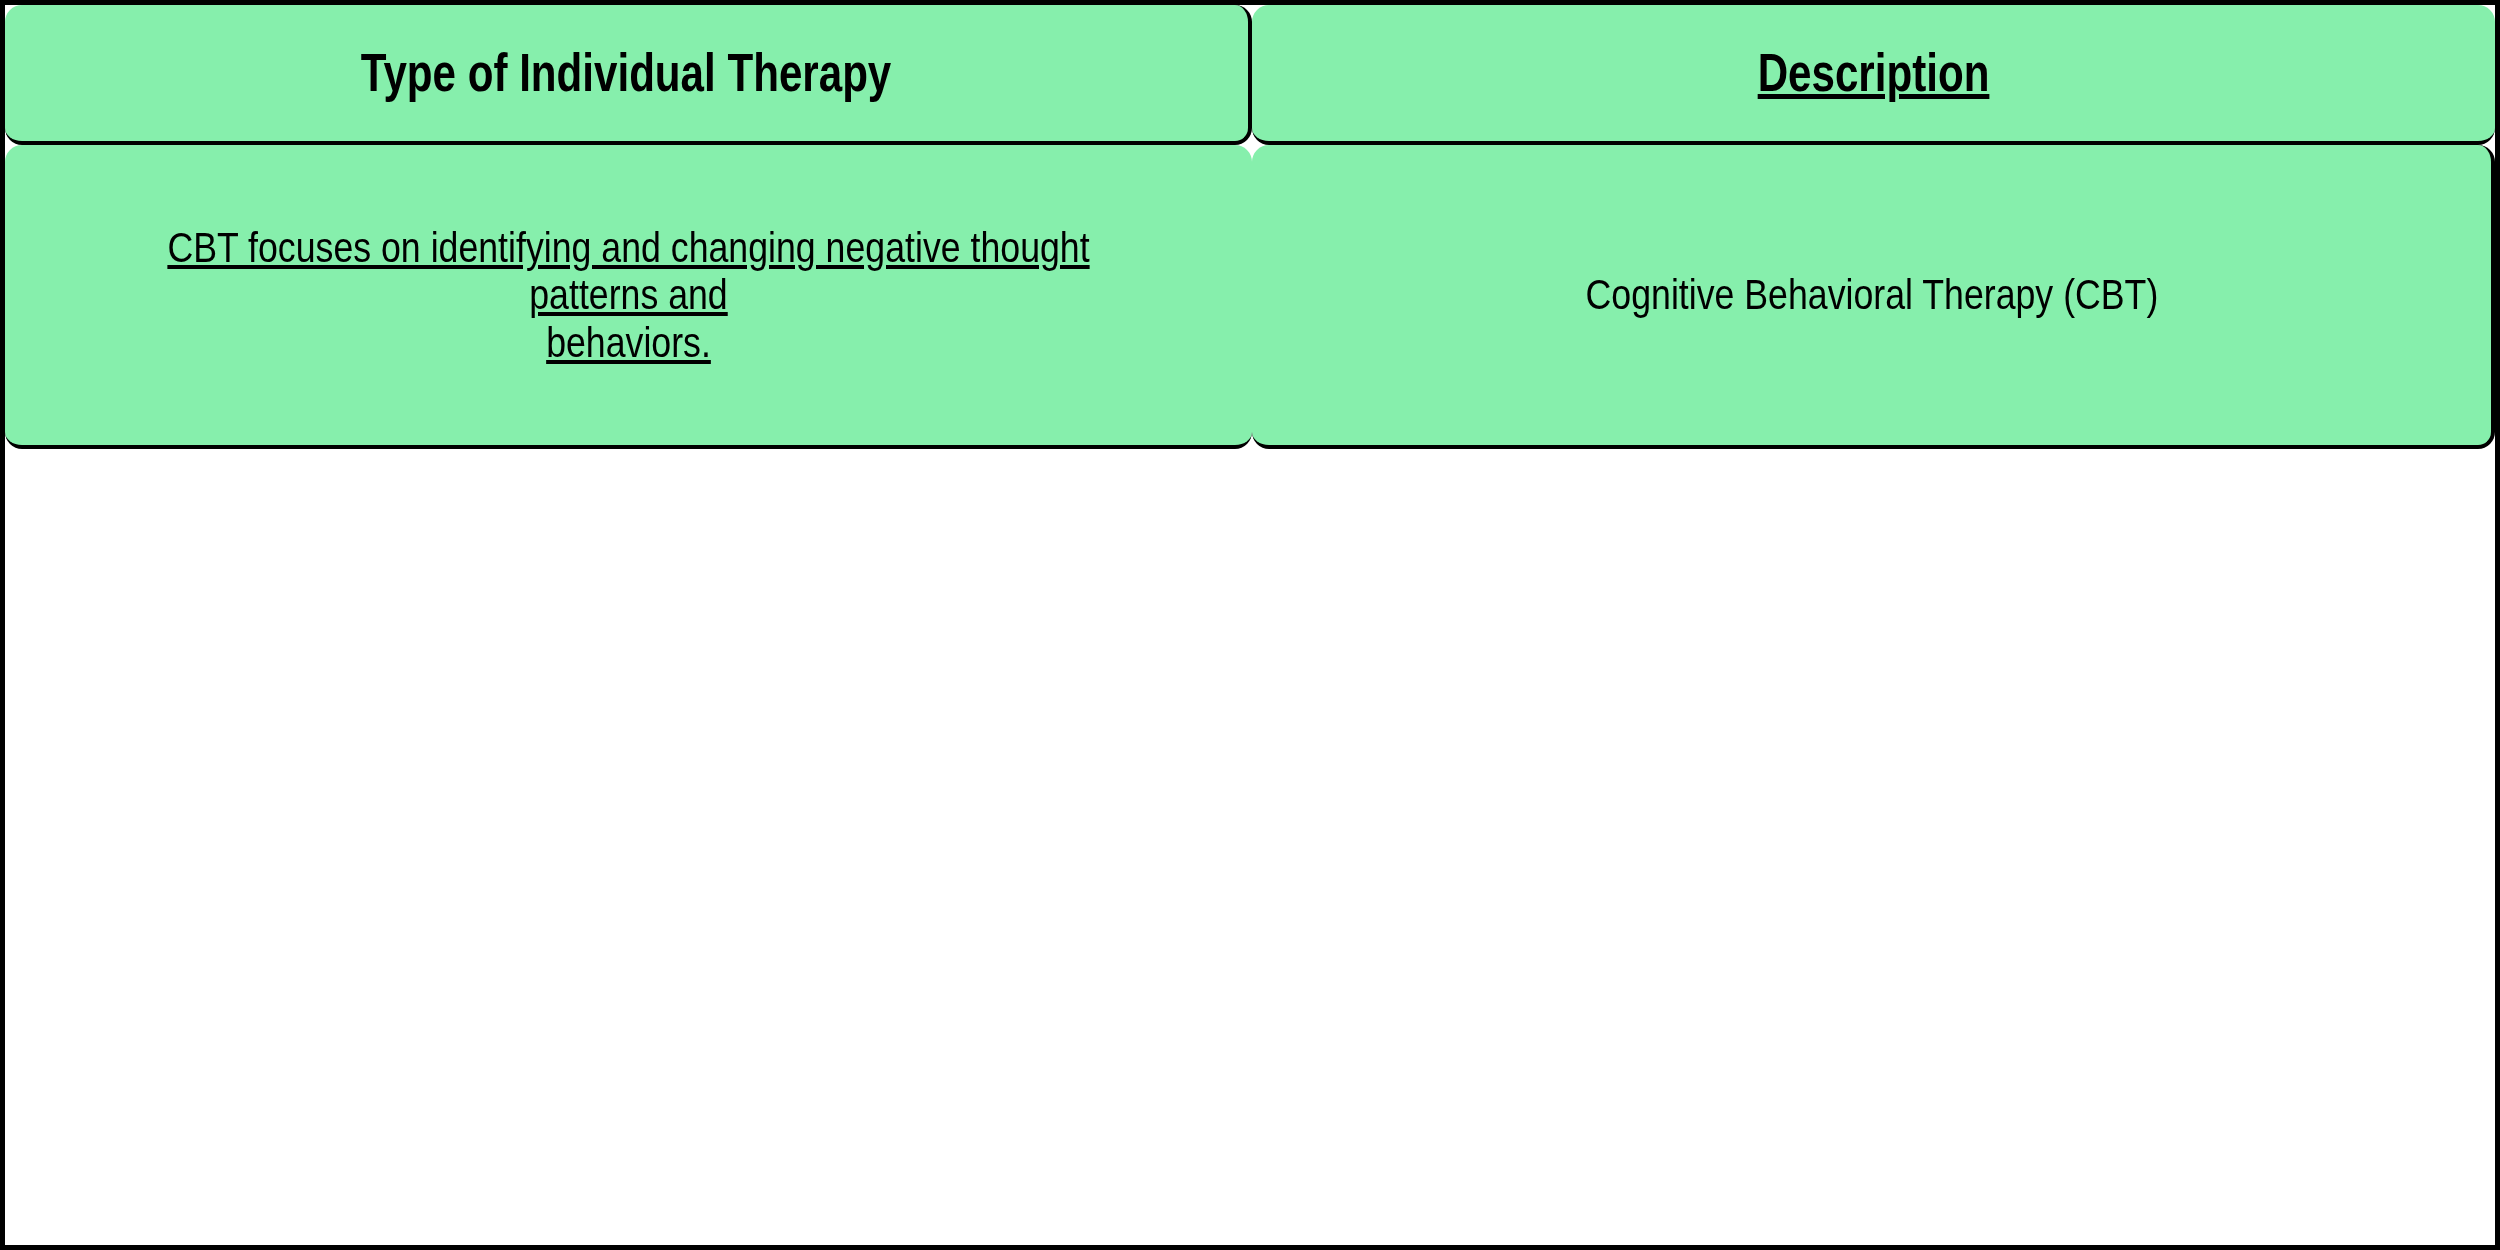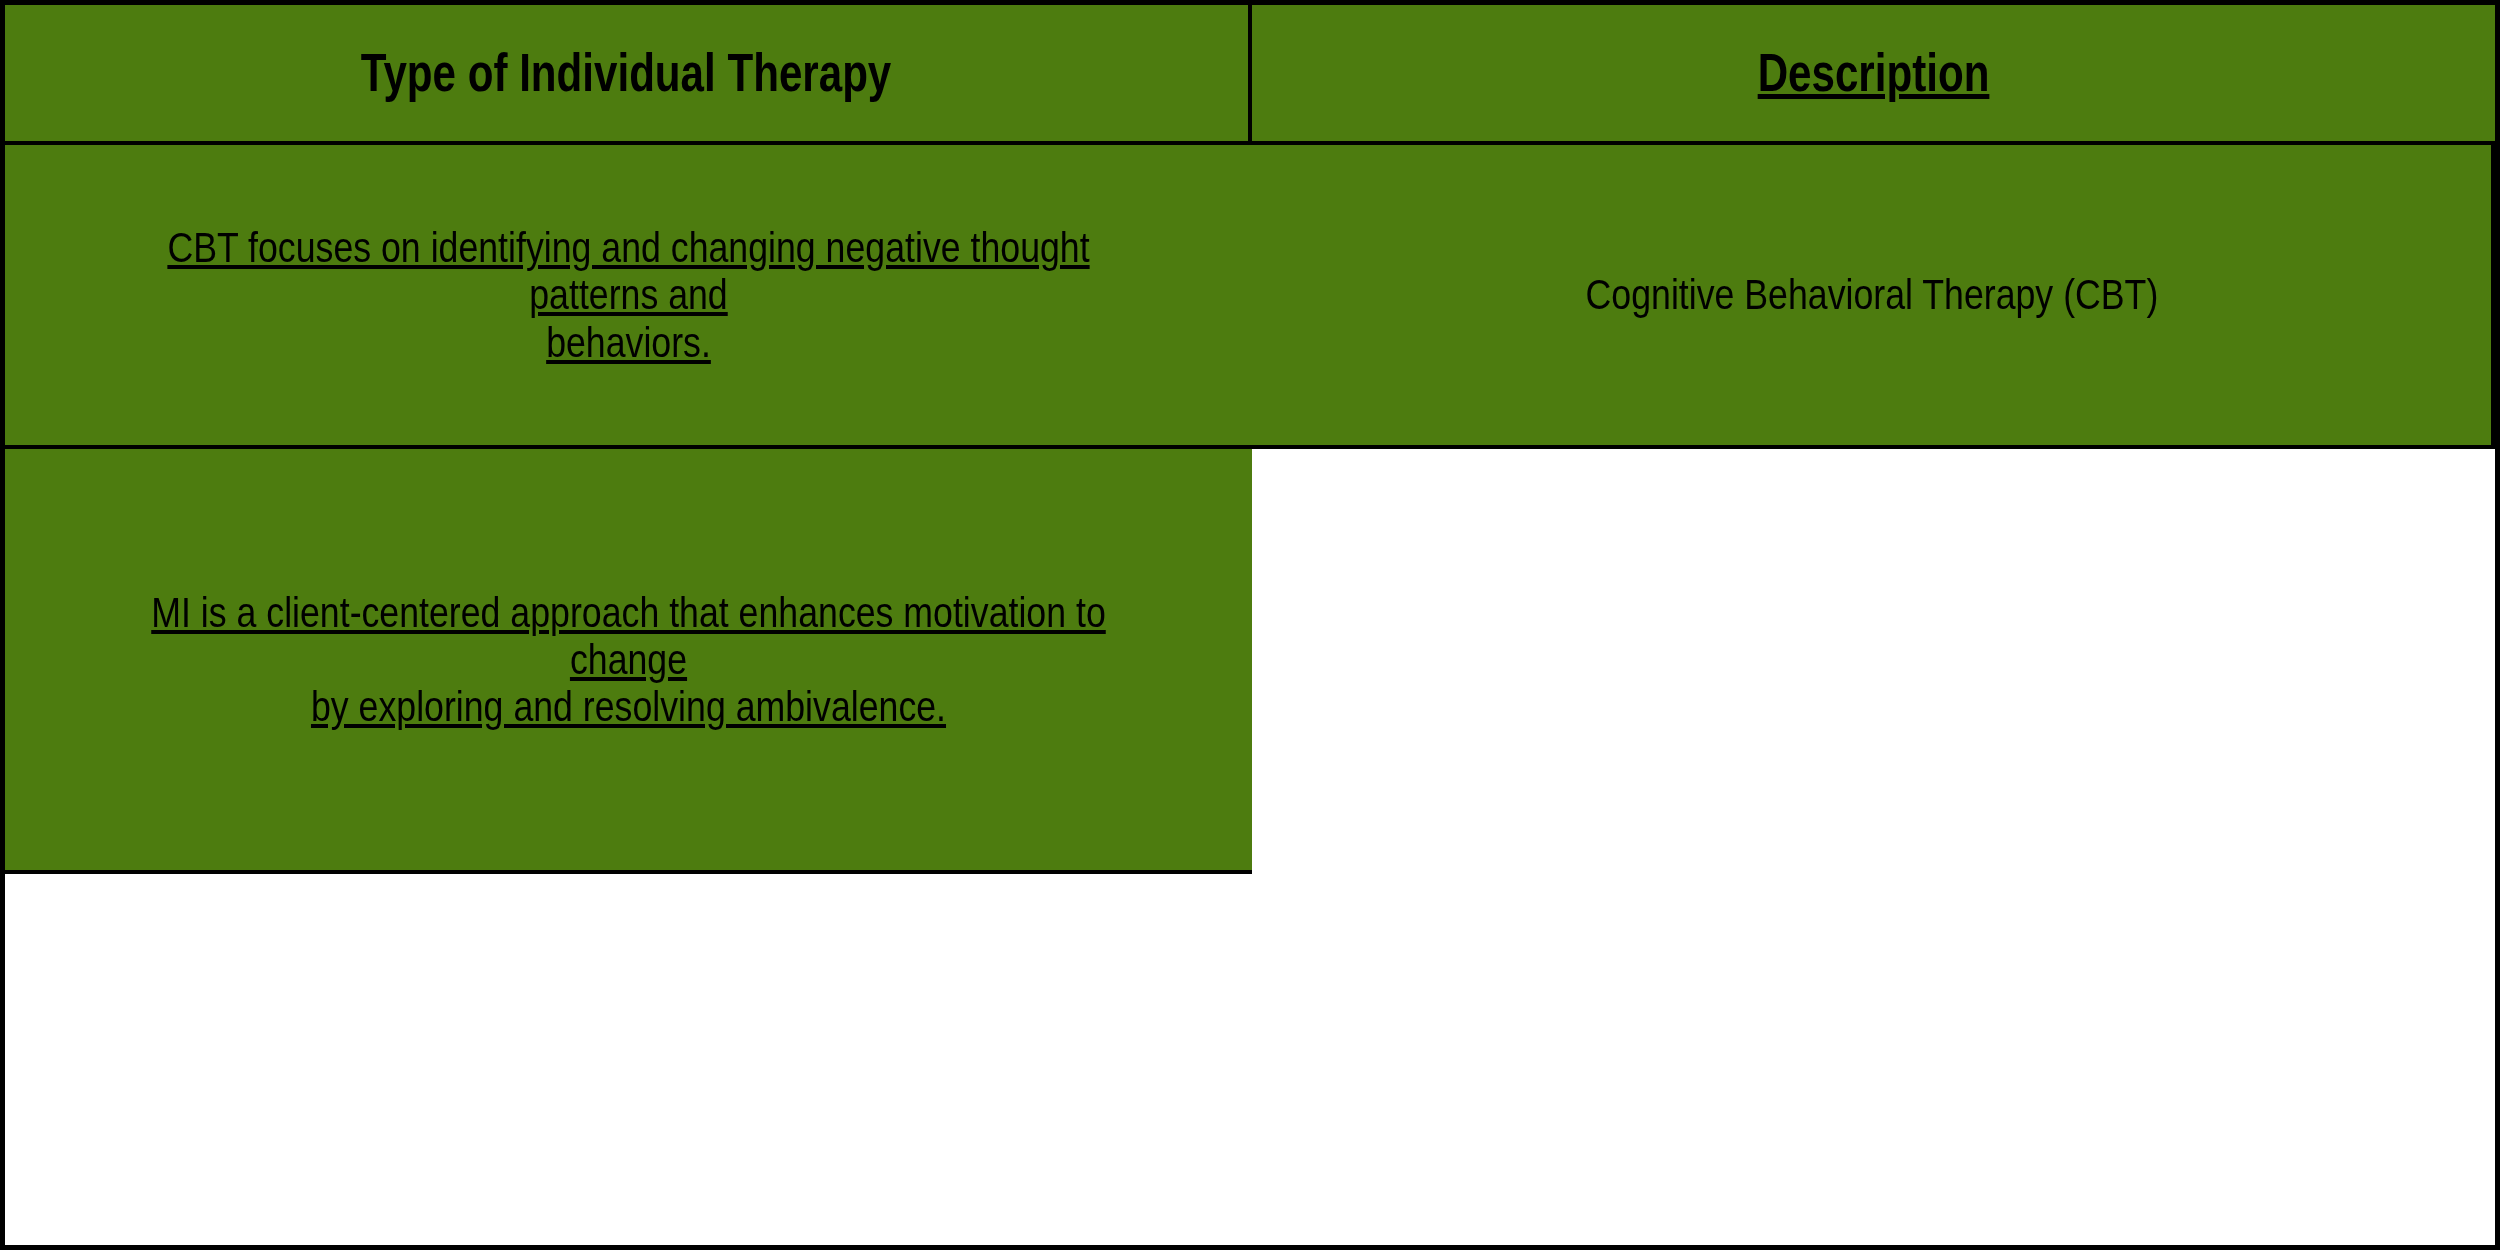--- a/index.html
+++ b/index.html
@@ -28,21 +28,22 @@
   .cell {
     border-right: 4px solid #000000;
     border-bottom: 4px solid #000000;
     display: flex;
     align-items: center;
     justify-content: center;
     text-align: center;
     padding: 16px 6px;
     box-sizing: border-box;
     overflow: hidden;
-    background: #4d7c0f;
+    background: #86efac;
+    border-radius: 17px;
   }
   .cell.last-col { border-right: none; text-decoration: underline; }
   .cell.last-row { border-bottom: none; }
   .cell-text {
     display: block;
     color: #000000;
     font-size: 42px;
     line-height: 1.12;
     white-space: pre-line;
     letter-spacing: 0;
@@ -70,20 +71,16 @@
     </div>
 
     <div class="cell last-col">
       <span class="cell-text">CBT focuses on identifying and changing negative thought patterns and
 behaviors.</span>
     </div>
     <div class="cell">
       <span class="cell-text">Cognitive Behavioral Therapy (CBT)</span>
     </div>
 
-    <div class="cell last-col">
-      <span class="cell-text">MI is a client-centered approach that enhances motivation to change
-by exploring and resolving ambivalence.</span>
-    </div>
 
 
   </div>
 </div>
 
 </body></html>

